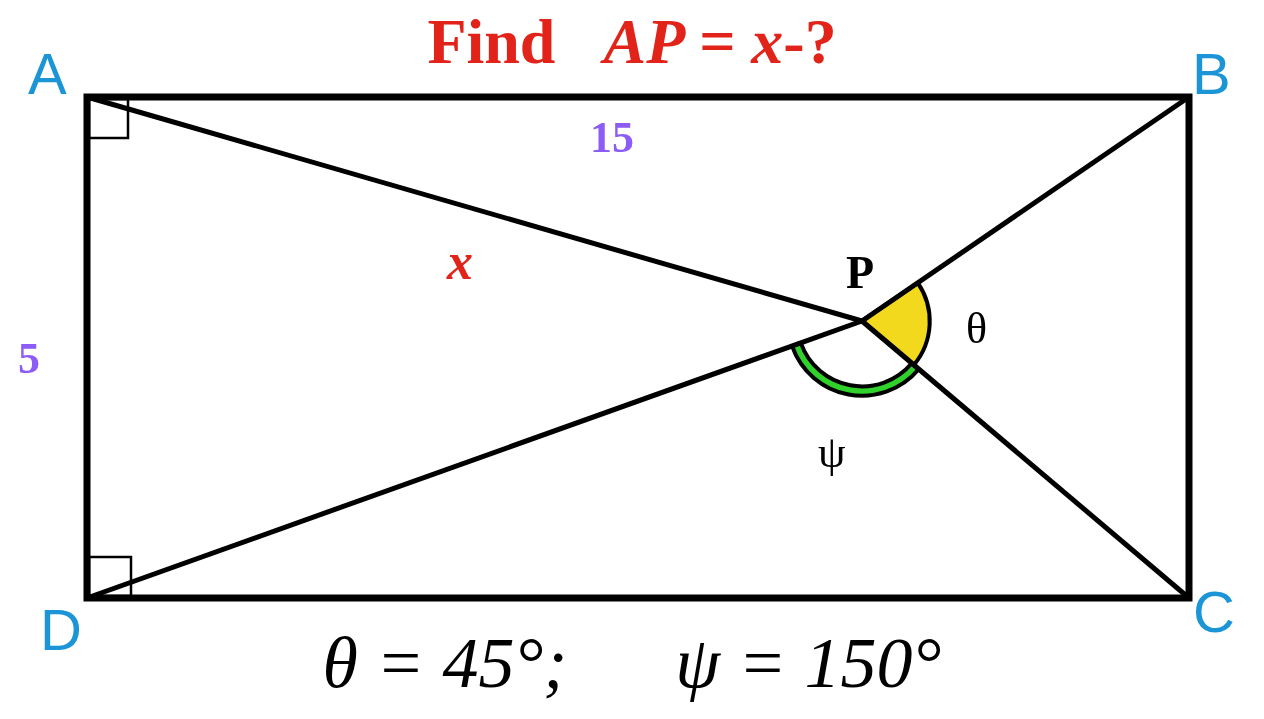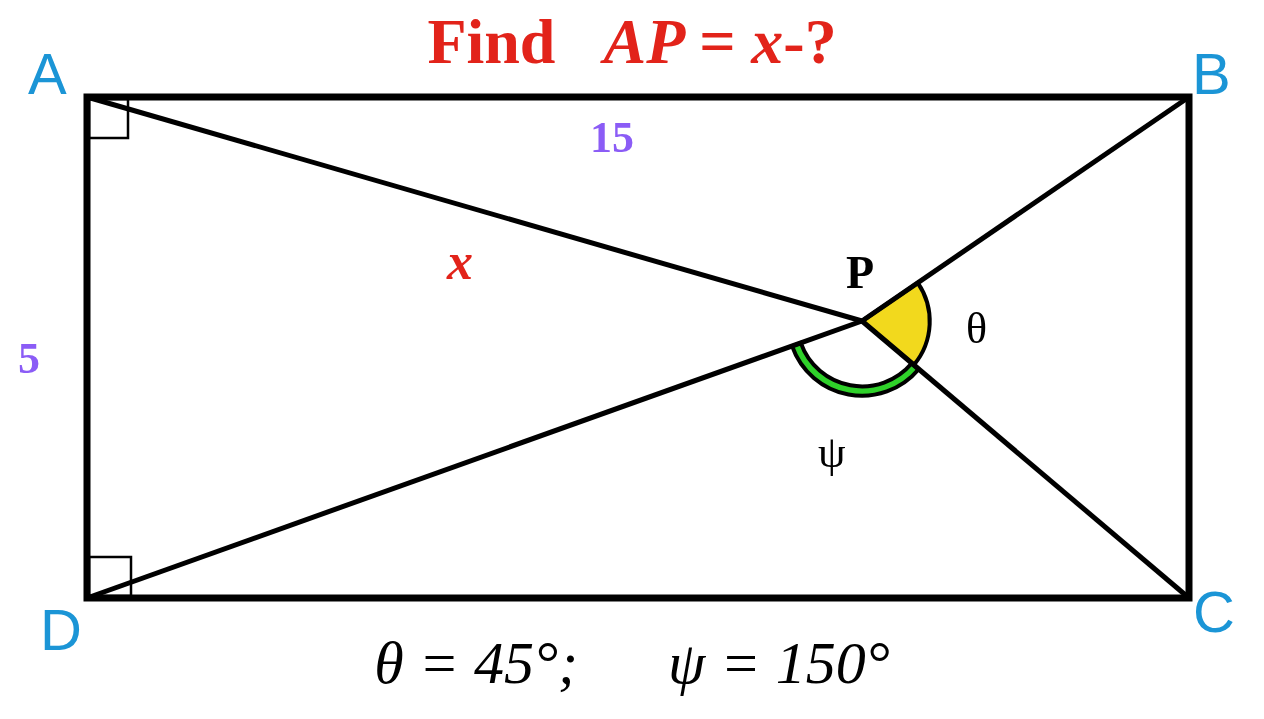--- a/index.html
+++ b/index.html
@@ -4,21 +4,21 @@
   <style>
     html, body { margin: 0; padding: 0; background: #ffffff; }
     body { width: 1264px; height: 719px; position: relative; overflow: hidden; font-family: "Liberation Serif", serif; }
     .title { position: absolute; top: 2px; left: 0; width: 1264px; text-align: center; color: #e2231a; font-weight: bold; font-size: 64px; line-height: 80px; white-space: pre; }
     .title .it { font-style: italic; }
     .vlabel { position: absolute; color: #1b95d6; font-family: "Liberation Sans", sans-serif; font-size: 58px; line-height: 60px; }
     .num { position: absolute; font-weight: bold; font-size: 44px; color: #8b5cf6; line-height: 50px; }
     .xlab { position: absolute; color: #e2231a; font-style: italic; font-weight: bold; font-size: 52px; line-height: 50px; }
     .plab { position: absolute; font-weight: bold; font-size: 46px; color: #000; line-height: 50px; }
     .greek { position: absolute; font-size: 44px; color: #000; line-height: 50px; }
-    .given { position: absolute; top: 618px; left: 0; width: 1264px; text-align: center; font-size: 60px; line-height: 90px; color: #000; white-space: pre; }
+    .given { position: absolute; top: 618px; left: 0; width: 1264px; text-align: center; font-size: 72px; line-height: 90px; color: #000; white-space: pre; }
     .given .it { font-style: italic; }
     svg { position: absolute; left: 0; top: 0; }
   </style>
 </head>
 <body>
 
 <div class="title"><span>Find</span>   <span class="it">AP = x</span><span>-?</span></div>
 
 <svg width="1264" height="719" viewBox="0 0 1264 719">
 

